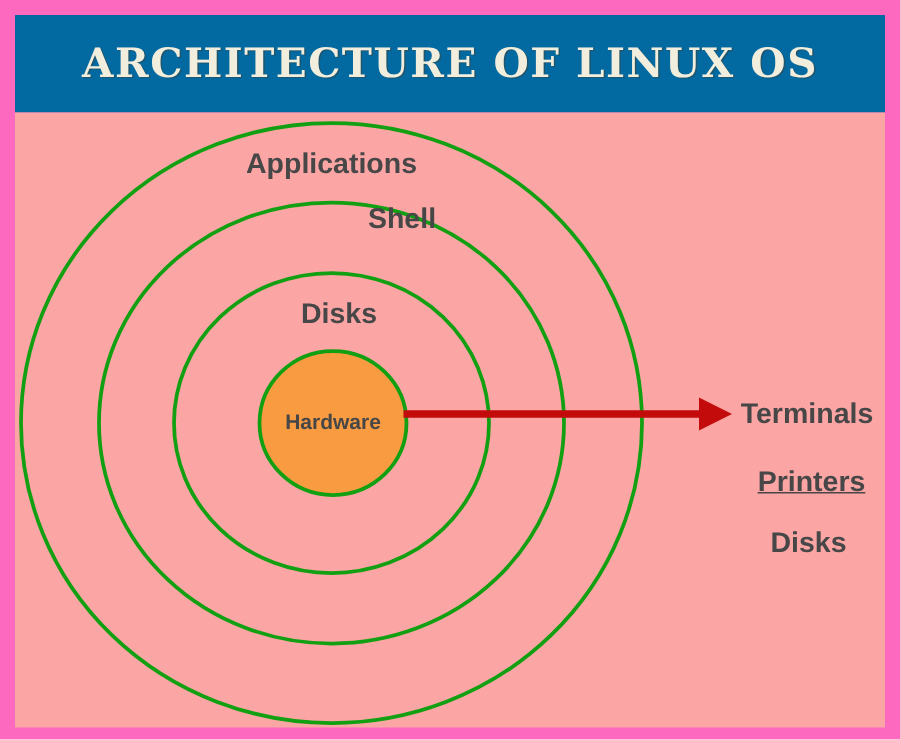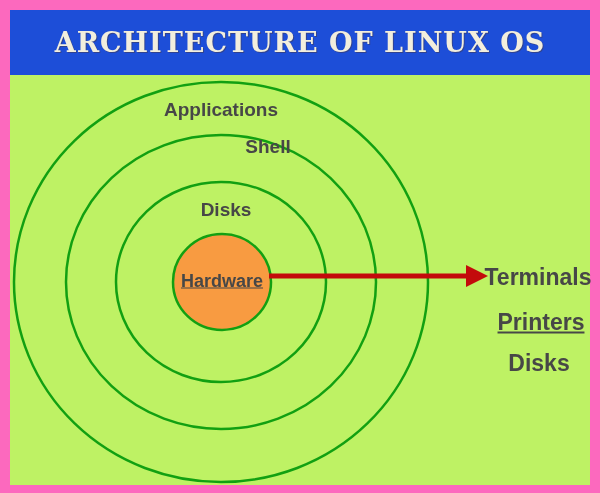--- a/index.html
+++ b/index.html
@@ -11,63 +11,63 @@
     height: 493px;
     background: #fc69be;
     padding: 10px 10px 8px 10px;
     position: relative;
     overflow: hidden;
   }
 
   .header {
     width: 580px;
     height: 65px;
-    background: #1d4ed8;
+    background: #0369a1;
     display: flex;
     align-items: center;
     justify-content: center;
   }
   .header .title {
     font-family: "DejaVu Serif", serif;
     font-weight: bold;
     font-size: 27px;
     letter-spacing: 1px;
     color: #f2eedd;
     text-shadow: 1px 1px 0 rgba(90,50,10,0.35);
     white-space: nowrap;
   }
 
   .diagram {
     position: relative;
     width: 580px;
     height: 410px;
-    background: #bef264;
+    background: #fca5a5;
   }
   .diagram svg {
     position: absolute;
     left: 0; top: 0;
     width: 580px; height: 410px;
   }
 
   .lbl {
     position: absolute;
     transform: translate(-50%, -50%);
     font-weight: bold;
     font-size: 19px;
     color: #474747;
     white-space: nowrap;
   }
   .lbl-applications { left: 211px; top: 35px; }
   .lbl-shell        { left: 214px; top: 72px; margin-left: 44px; }
   .lbl-kernel       { left: 216px; top: 135px; }
-  .lbl-hardware     { left: 212px; top: 206px; font-size: 18px; text-decoration: underline; }
+  .lbl-hardware     { left: 212px; top: 206px; font-size: 14px; }
   .lbl-utilities    { left: 233px; top: 377px; }
 
   .lbl-device { position: absolute; transform: translate(-50%, -50%);
-    font-weight: bold; font-size: 23px; color: #474747; white-space: nowrap; }
+    font-weight: bold; font-size: 19px; color: #474747; white-space: nowrap; }
   .lbl-terminals { left: 528px; top: 202px; }
   .lbl-printers  { left: 531px; top: 247px; text-decoration: underline; }
   .lbl-disks     { left: 529px; top: 288px; }
 </style>
 </head>
 <body>
 
 <div class="frame">
   <div class="header">
     <div class="title">ARCHITECTURE OF LINUX OS</div>

